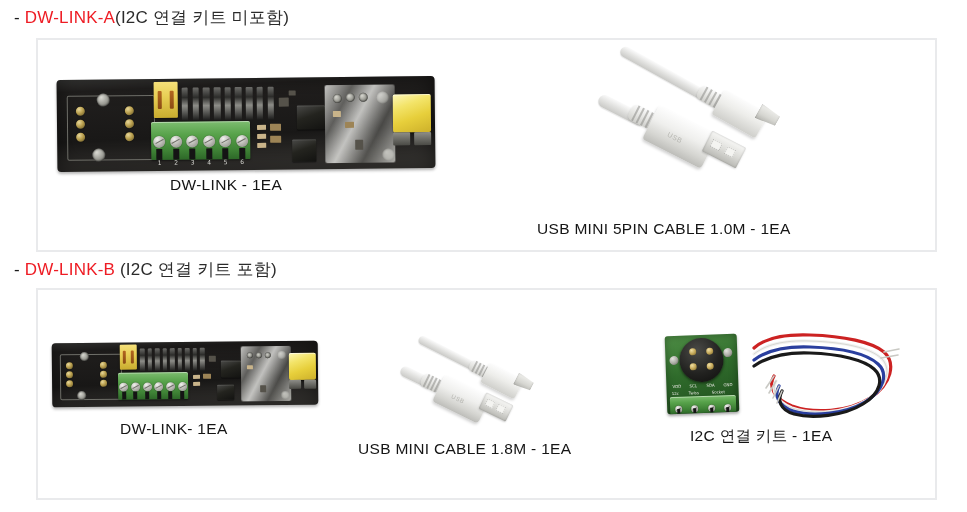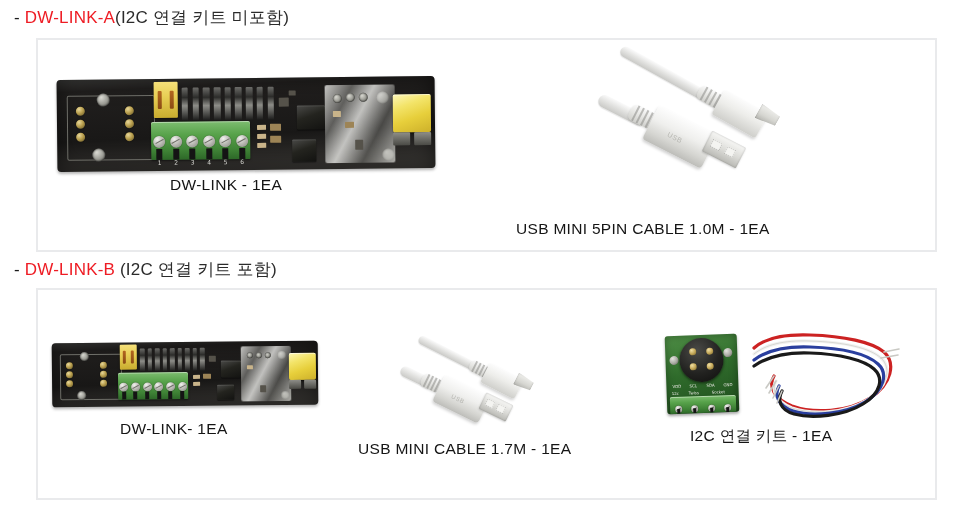--- a/index.html
+++ b/index.html
@@ -413,21 +413,21 @@
     <i style="left:5px"></i>
       <i style="left:10px"></i>
       <i style="left:15px"></i>
       <i style="left:20px"></i>
   </div>
   <div class="usb-a" style="left:42px; top:72px; width:66px; height:38px; transform: rotate(27deg);"></div>
   <div class="usb-logo" style="left:62px; top:88px; transform: rotate(27deg);">USB</div>
   <div class="usb-a-tip" style="left:100px; top:92px; width:38px; height:23px; transform: rotate(27deg);"></div>
 </div>
 
-<div class="caption" style="left:516px; top:220px;">USB MINI 5PIN CABLE 1.0M - 1EA</div>
+<div class="caption" style="left:537px; top:220px;">USB MINI 5PIN CABLE 1.0M - 1EA</div>
 
 <div class="section-header" style="top:258px;">
   <span class="hdr-dash">- </span><span class="hdr-model">DW-LINK-B</span><span class="hdr-note"> (I2C 연결 키트 포함)</span>
 </div>
 
 <div class="product-box" style="left:36px; top:288px; width:901px; height:212px;">
 </div>
 
 <div class="figure" style="left:52px; top:342px; width:268px; height:70px;">
   <div class="pcb" style="left:0; top:0; width:266px; height:64px;">
@@ -511,21 +511,21 @@
     <i style="left:4px"></i>
       <i style="left:8px"></i>
       <i style="left:12px"></i>
       <i style="left:16px"></i>
   </div>
   <div class="usb-a" style="left:31px; top:50px; width:51px; height:30px; transform: rotate(26deg);"></div>
   <div class="usb-logo" style="left:46px; top:62px; font-size:6px; transform: rotate(26deg);">USB</div>
   <div class="usb-a-tip" style="left:76px; top:64px; width:30px; height:18px; transform: rotate(26deg);"></div>
 </div>
 
-<div class="caption" style="left:358px; top:440px;">USB MINI CABLE 1.7M - 1EA</div>
+<div class="caption" style="left:358px; top:440px;">USB MINI CABLE 1.8M - 1EA</div>
 
 <div class="figure" style="left:662px; top:333px; width:100px; height:88px;">
   <div class="sensor-pcb" style="left:4px; top:2px; width:72px; height:78px;">
     <div class="sensor-hole" style="left:4px; top:20px; width:9px; height:9px;"></div>
     <div class="sensor-hole" style="left:58px; top:14px; width:9px; height:9px;"></div>
     <div class="sensor-dome" style="left:14px; top:3px; width:44px; height:44px;"></div>
     <div class="sensor-pad" style="left:24px; top:13px; width:7px; height:7px;"></div>
     <div class="sensor-pad" style="left:41px; top:13px; width:7px; height:7px;"></div>
     <div class="sensor-pad" style="left:24px; top:28px; width:7px; height:7px;"></div>
     <div class="sensor-pad" style="left:41px; top:28px; width:7px; height:7px;"></div>

